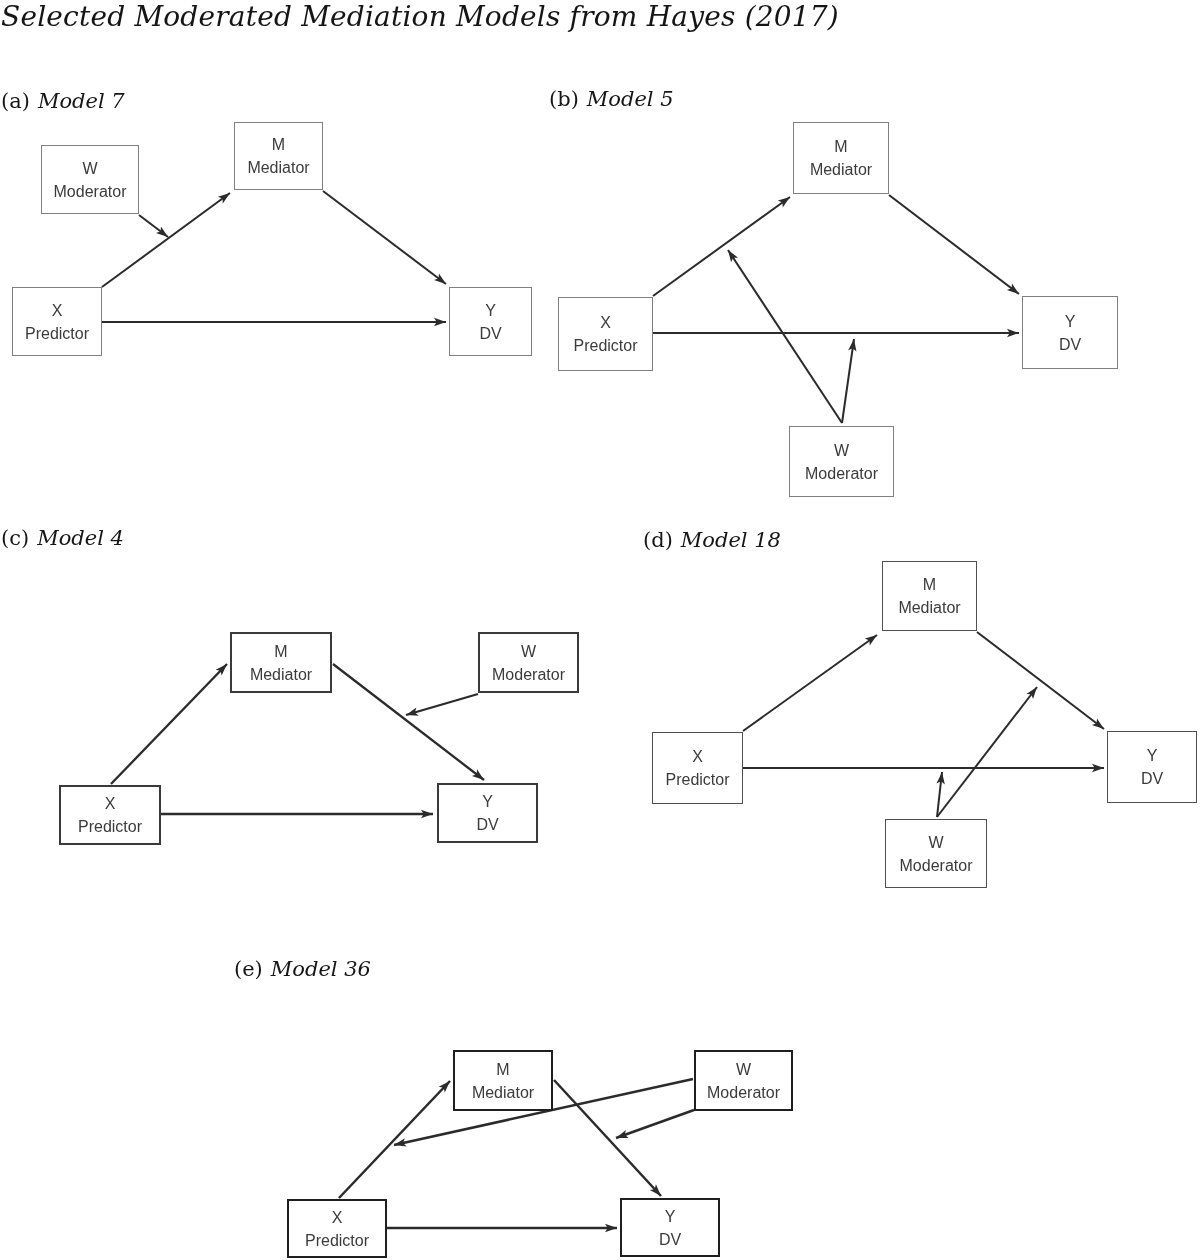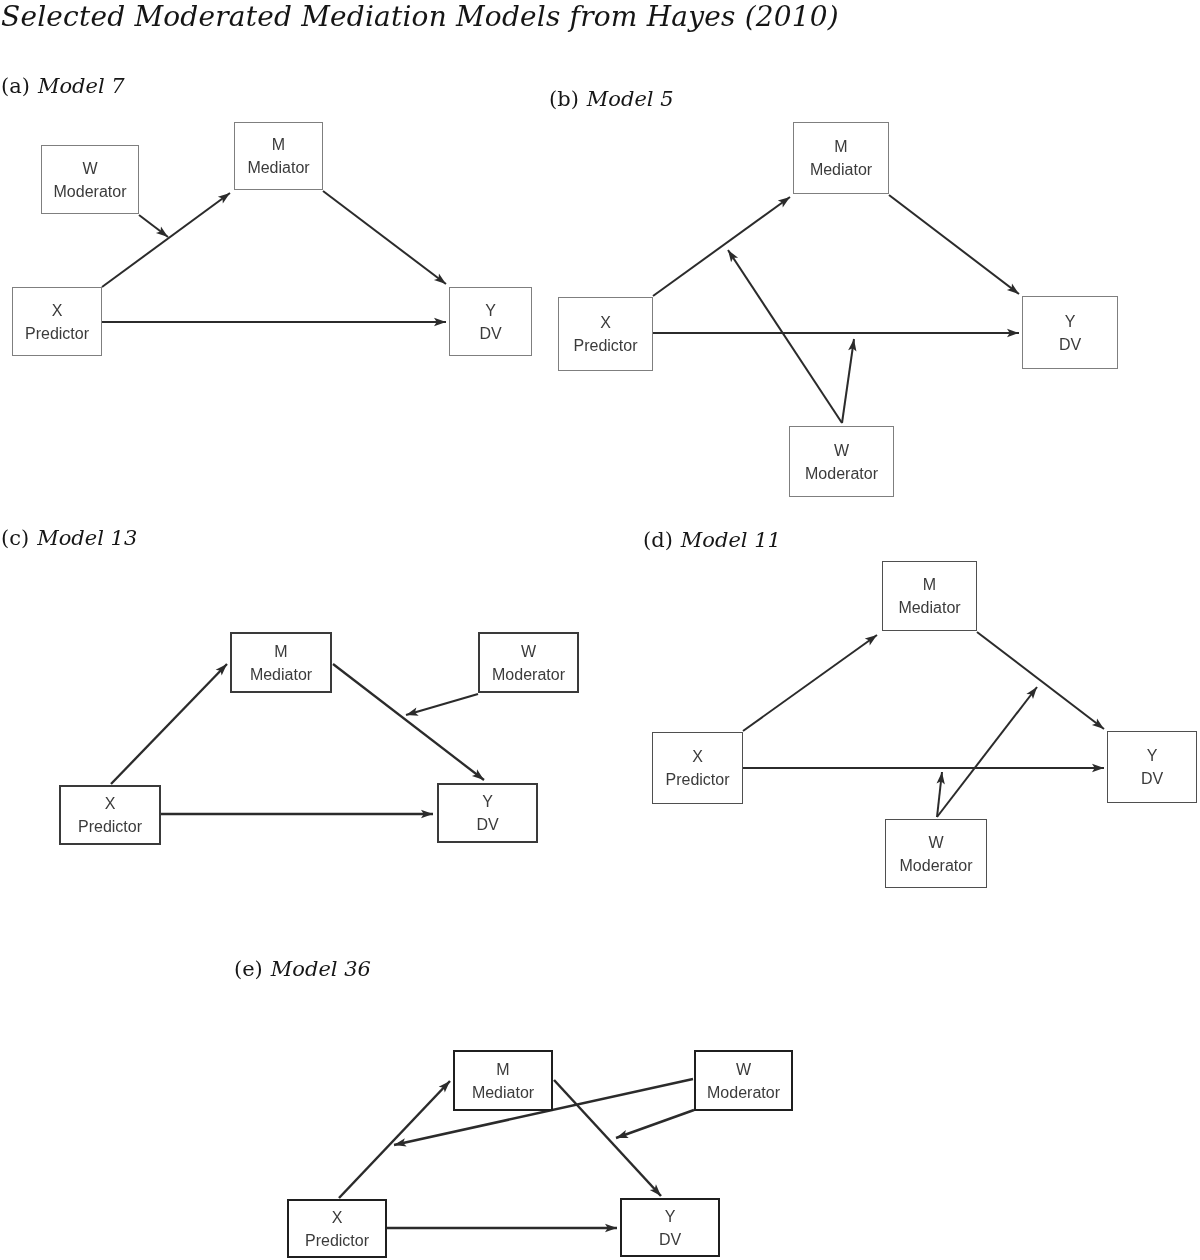--- a/index.html
+++ b/index.html
@@ -56,33 +56,33 @@
   <line class="w2" x1="937" y1="817" x2="942" y2="772" marker-end="url(#ah)"></line>
   <line class="w2" x1="937" y1="817" x2="1037" y2="687" marker-end="url(#ah)"></line>
 
   <line class="w25" x1="339" y1="1198" x2="450" y2="1081" marker-end="url(#ah)"></line>
   <line class="w25" x1="554" y1="1080" x2="661" y2="1196" marker-end="url(#ah)"></line>
   <line class="w25" x1="387" y1="1228" x2="617" y2="1228" marker-end="url(#ah)"></line>
   <line class="w25" x1="693" y1="1079" x2="394" y2="1145" marker-end="url(#ah)"></line>
   <line class="w25" x1="694" y1="1110" x2="616" y2="1138" marker-end="url(#ah)"></line>
 </svg>
 
-<div class="fig-title">Selected Moderated Mediation Models from Hayes (2010)</div>
+<div class="fig-title">Selected Moderated Mediation Models from Hayes (2017)</div>
 
-<div class="plabel" style="left:1px;top:74px">
+<div class="plabel" style="left:1px;top:89px">
   <span>(a)</span><span class="model">Model 7</span>
 </div>
 <div class="plabel" style="left:549px;top:87px">
   <span>(b)</span><span class="model">Model 5</span>
 </div>
 <div class="plabel" style="left:1px;top:526px">
-  <span>(c)</span><span class="model">Model 13</span>
+  <span>(c)</span><span class="model">Model 4</span>
 </div>
 <div class="plabel" style="left:643px;top:528px">
-  <span>(d)</span><span class="model">Model 11</span>
+  <span>(d)</span><span class="model">Model 18</span>
 </div>
 <div class="plabel" style="left:234px;top:957px">
   <span>(e)</span><span class="model">Model 36</span>
 </div>
 
 <div class="node nb-a" style="left:41px;top:145px;width:98px;height:69px">
   <span>W</span>
   <span>Moderator</span>
 </div>
 <div class="node nb-a" style="left:234px;top:122px;width:89px;height:68px">

